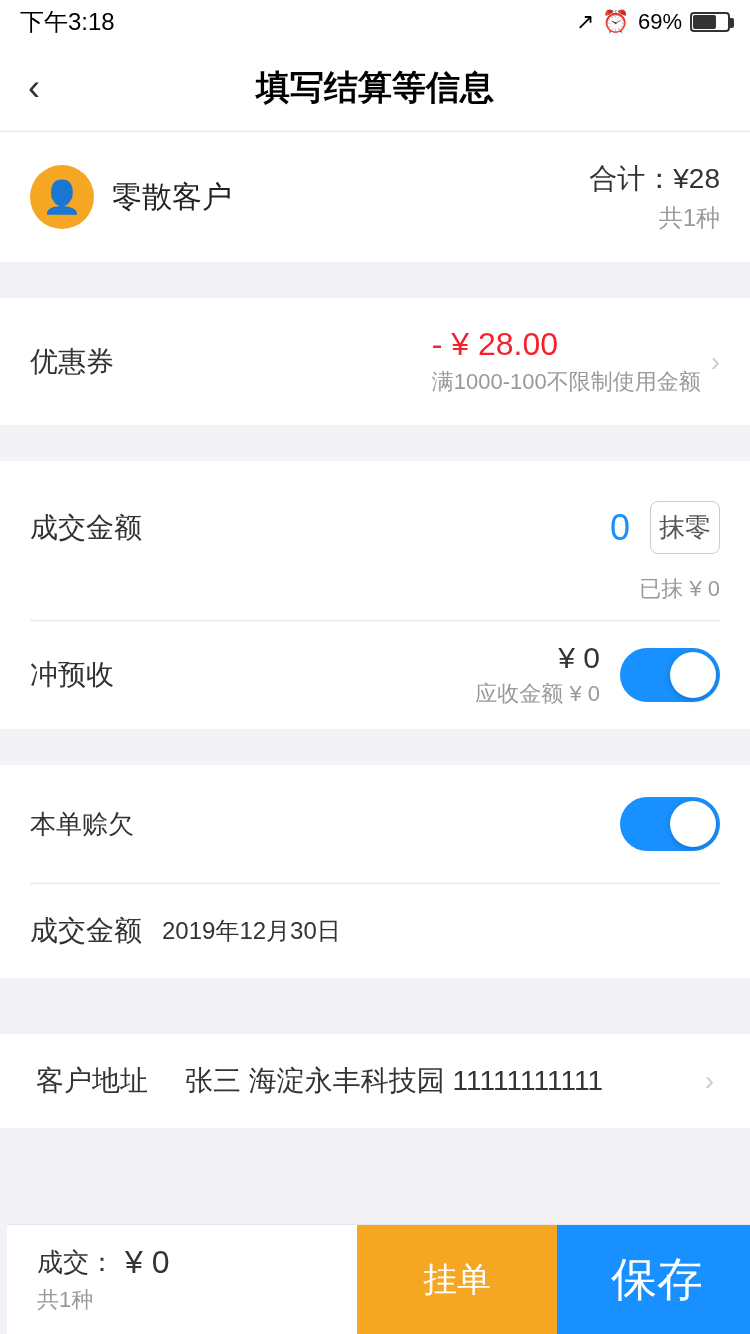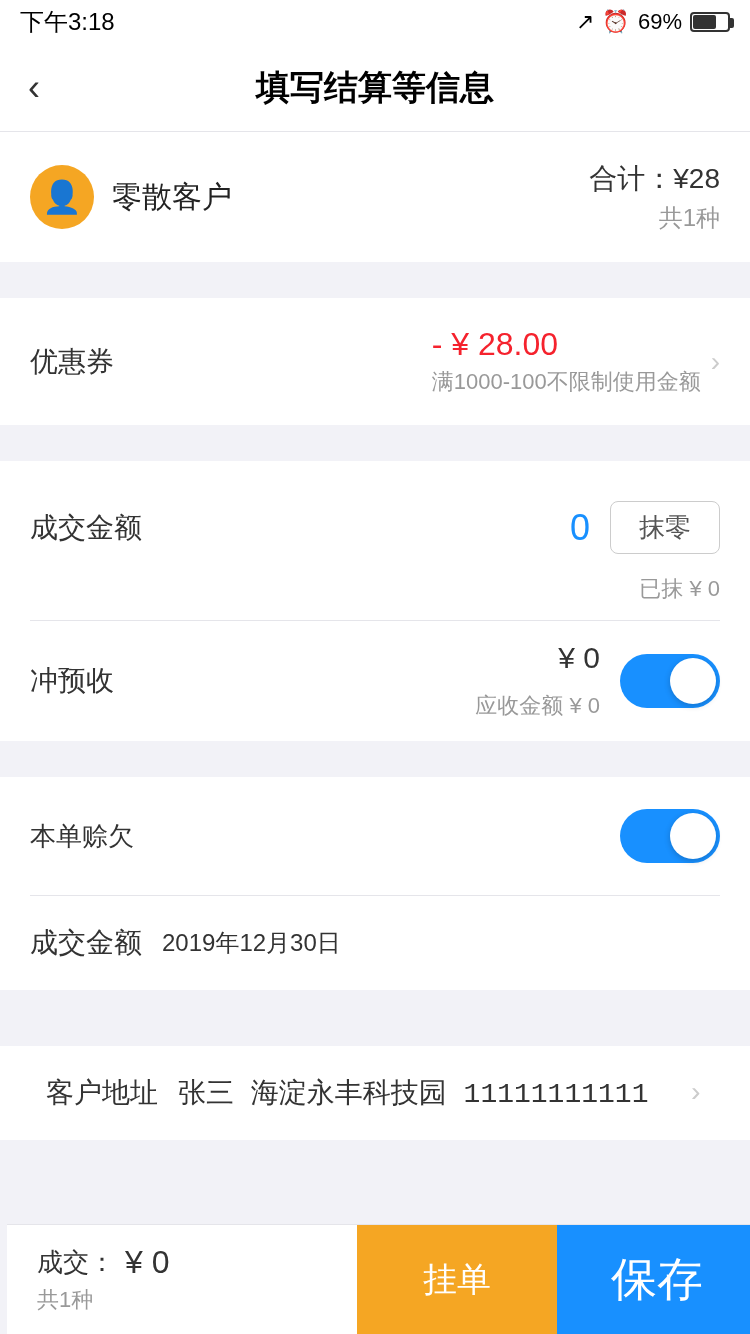--- a/index.html
+++ b/index.html
@@ -189,21 +189,21 @@
       gap: 20px;
     }
     .amount-value {
       font-size: 36px;
       color: #1890ff;
       font-weight: 500;
     }
     .round-btn {
       border: 1px solid #ccc;
       border-radius: 8px;
-      padding: 8px 28px;
+      padding: 8px 8px;
       font-size: 26px;
       color: #555;
       background: #fff;
       cursor: pointer;
     }
     .amount-sub {
       font-size: 22px;
       color: #999;
       padding-bottom: 16px;
       text-align: right;
@@ -225,21 +225,21 @@
     .precollect-values {
       text-align: right;
     }
     .precollect-main {
       font-size: 30px;
       color: #333;
     }
     .precollect-sub {
       font-size: 22px;
       color: #999;
-      margin-top: 16px;
+      margin-top: 4px;
     }
 
     
     .toggle {
       width: 100px;
       height: 54px;
       border-radius: 27px;
       background: #1890ff;
       position: relative;
       cursor: pointer;
@@ -304,25 +304,24 @@
       flex: 1;
       height: 1px;
       background: #ccc;
       margin: 0 30px;
     }
 
     
     .address-row {
       display: flex;
       align-items: center;
-      padding: 28px 46px;
-      background: #fff;
-      gap: 20px;
-      cursor: pointer;
-      font-family: Liberation Mono, monospace;
+      padding: 28px 36px;
+      background: #fff;
+      gap: 37px;
+      cursor: pointer;
     }
     .address-label {
       font-size: 28px;
       color: #333;
       flex-shrink: 0;
     }
     .address-value {
       font-size: 28px;
       color: #333;
       flex: 1;

